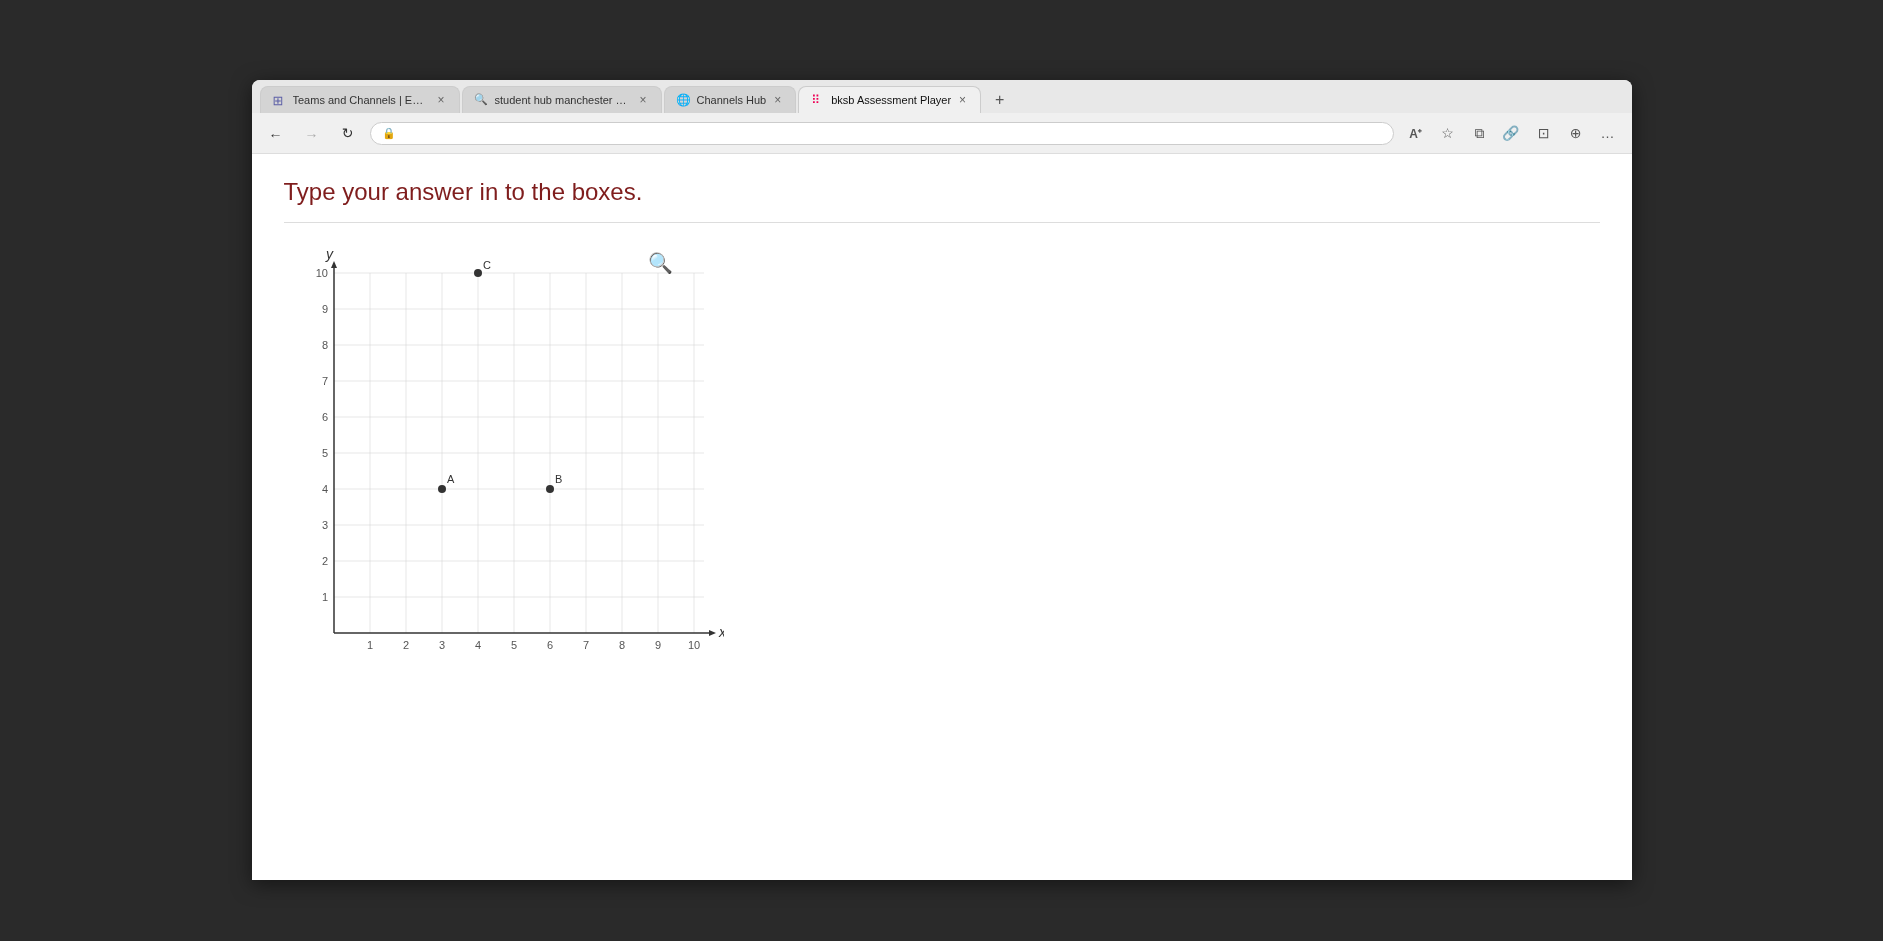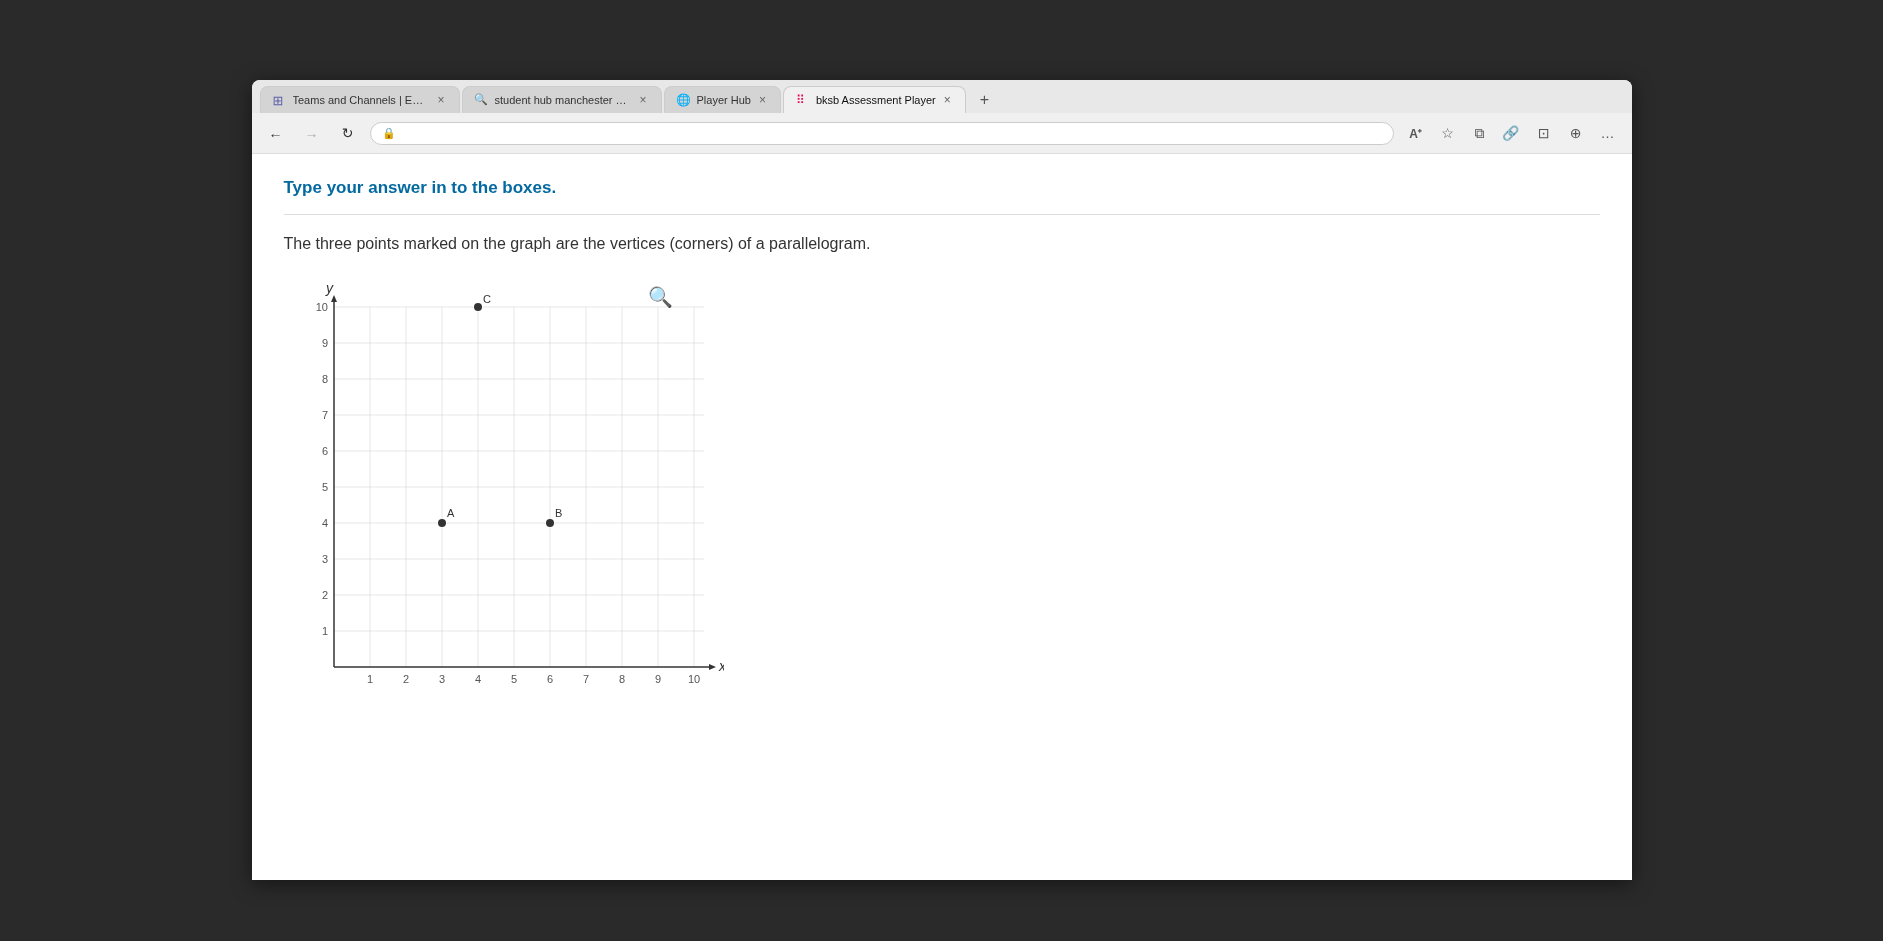--- a/index.html
+++ b/index.html
@@ -214,23 +214,23 @@
     }
 
     
     .page-content {
       background: white;
       padding: 24px 32px;
       flex: 1;
     }
 
     .question-instruction {
-      font-size: 17px;
-      font-weight: 700;
-      color: #0369a1;
+      font-size: 24px;
+      font-weight: 400;
+      color: #7f1d1d;
       margin-bottom: 20px;
       padding-bottom: 16px;
       border-bottom: 1px solid #ddd;
     }
 
     .question-text {
       font-size: 16px;
       color: #333;
       margin-bottom: 24px;
       font-weight: 400;
@@ -272,21 +272,21 @@
       </div>
 
       <div class="tab">
         <span class="tab-icon" style="font-size:11px;">🔍</span>
         <span class="tab-label">student hub manchester college</span>
         <span class="tab-close">×</span>
       </div>
 
       <div class="tab">
         <span class="tab-icon" style="font-size:12px;color:#e06010;">🌐</span>
-        <span class="tab-label">Player Hub</span>
+        <span class="tab-label">Channels Hub</span>
         <span class="tab-close">×</span>
       </div>
 
       <div class="tab active">
         <span class="tab-icon" style="font-size:12px;color:#e05;">⠿</span>
         <span class="tab-label">bksb Assessment Player</span>
         <span class="tab-close">×</span>
       </div>
       <button class="tab-new">+</button>
     </div>
@@ -307,21 +307,20 @@
         <button class="nav-action-btn">🔗</button>
         <button class="nav-action-btn">⊡</button>
         <button class="nav-action-btn">⊕</button>
         <button class="nav-action-btn">…</button>
       </div>
     </div>
 
 
     <div class="page-content">
       <div class="question-instruction">Type your answer in to the boxes.</div>
-      <p class="question-text">The three points marked on the graph are the vertices (corners) of a parallelogram.</p>
 
       <div class="graph-container">
         <span class="graph-zoom" title="Zoom in">🔍</span>
         <svg class="graph-svg" viewBox="0 0 440 420">
 
           <g stroke="#ccc" stroke-width="0.5">
 
             <line x1="86" y1="30" x2="86" y2="390"></line>
             <line x1="122" y1="30" x2="122" y2="390"></line>
             <line x1="158" y1="30" x2="158" y2="390"></line>

